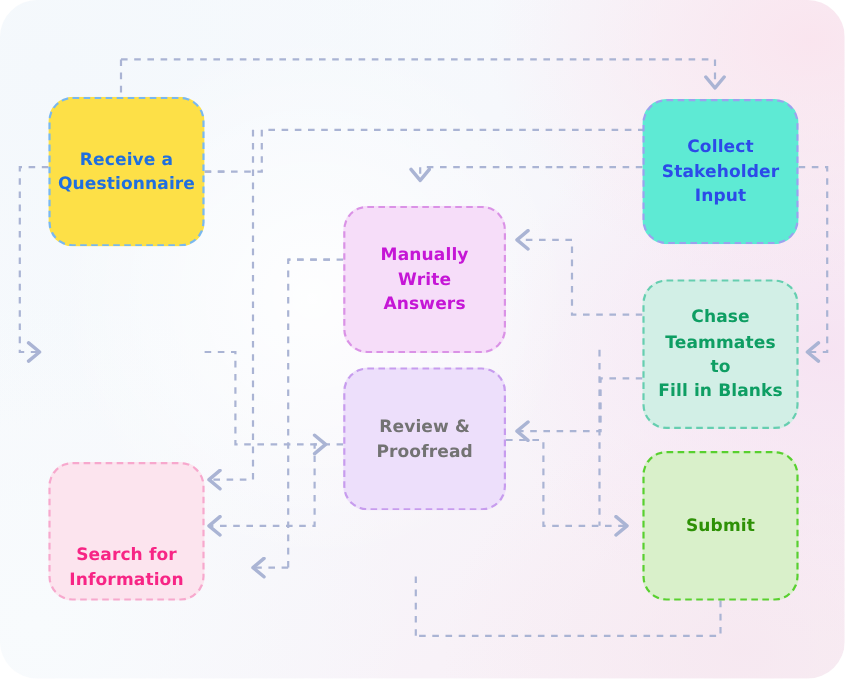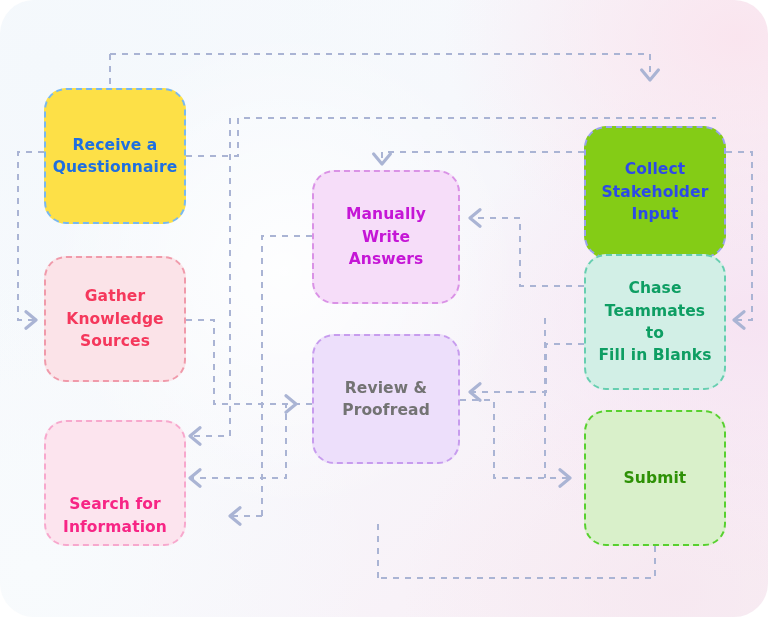--- a/index.html
+++ b/index.html
@@ -126,42 +126,37 @@
       <path d="M 312,404 L 286,404 L 286,478 L 190,478" marker-end="url(#chev)"></path>
       <path d="M 262,516 L 230,516" marker-end="url(#chev)"></path>
     </g>
   </svg>
 
   <div class="node" style="left:44px; top:88px; width:142px; height:136px; background:#fde047; border-color:#79b8ef; color:#1f6fe0;">
     <span class="label">Receive a
 Questionnaire</span>
   </div>
 
-  <div class="node" style="left:44px; top:256px; width:142px; height:126px; background:#fbe3e8; border-color:#f09aaa; color:#f5385c;">
-    <span class="label">Gather
-Knowledge
-Sources</span>
-  </div>
 
   <div class="node" style="left:44px; top:420px; width:142px; height:126px; background:#fce4ee; border-color:#f7a8cd; color:#f72585;align-items:flex-end;">
     <span class="label">Search for
 Information</span>
   </div>
 
-  <div class="node" style="left:312px; top:170px; width:148px; height:134px; background:#f6ddf9; border-color:#da92e6; color:#c516d6;">
+  <div class="node" style="left:312px; top:187px; width:148px; height:134px; background:#f6ddf9; border-color:#da92e6; color:#c516d6;">
     <span class="label">Manually Write
 Answers</span>
   </div>
 
   <div class="node" style="left:312px; top:334px; width:148px; height:130px; background:#eddffb; border-color:#c79cee; color:#737373;">
     <span class="label">Review &amp;
 Proofread</span>
   </div>
 
-  <div class="node" style="left:584px; top:90px; width:142px; height:132px; background:#84cc16; border-color:#9aa3ee; color:#2c4ae8;margin-top:36px;">
+  <div class="node" style="left:584px; top:90px; width:142px; height:132px; background:#5eead4; border-color:#9aa3ee; color:#2c4ae8;">
     <span class="label">Collect
 Stakeholder
 Input</span>
   </div>
 
   <div class="node" style="left:584px; top:254px; width:142px; height:136px; background:#d2efe6; border-color:#66ceb0; color:#0e9e63;">
     <span class="label">Chase
 Teammates to
 Fill in Blanks</span>
   </div>

